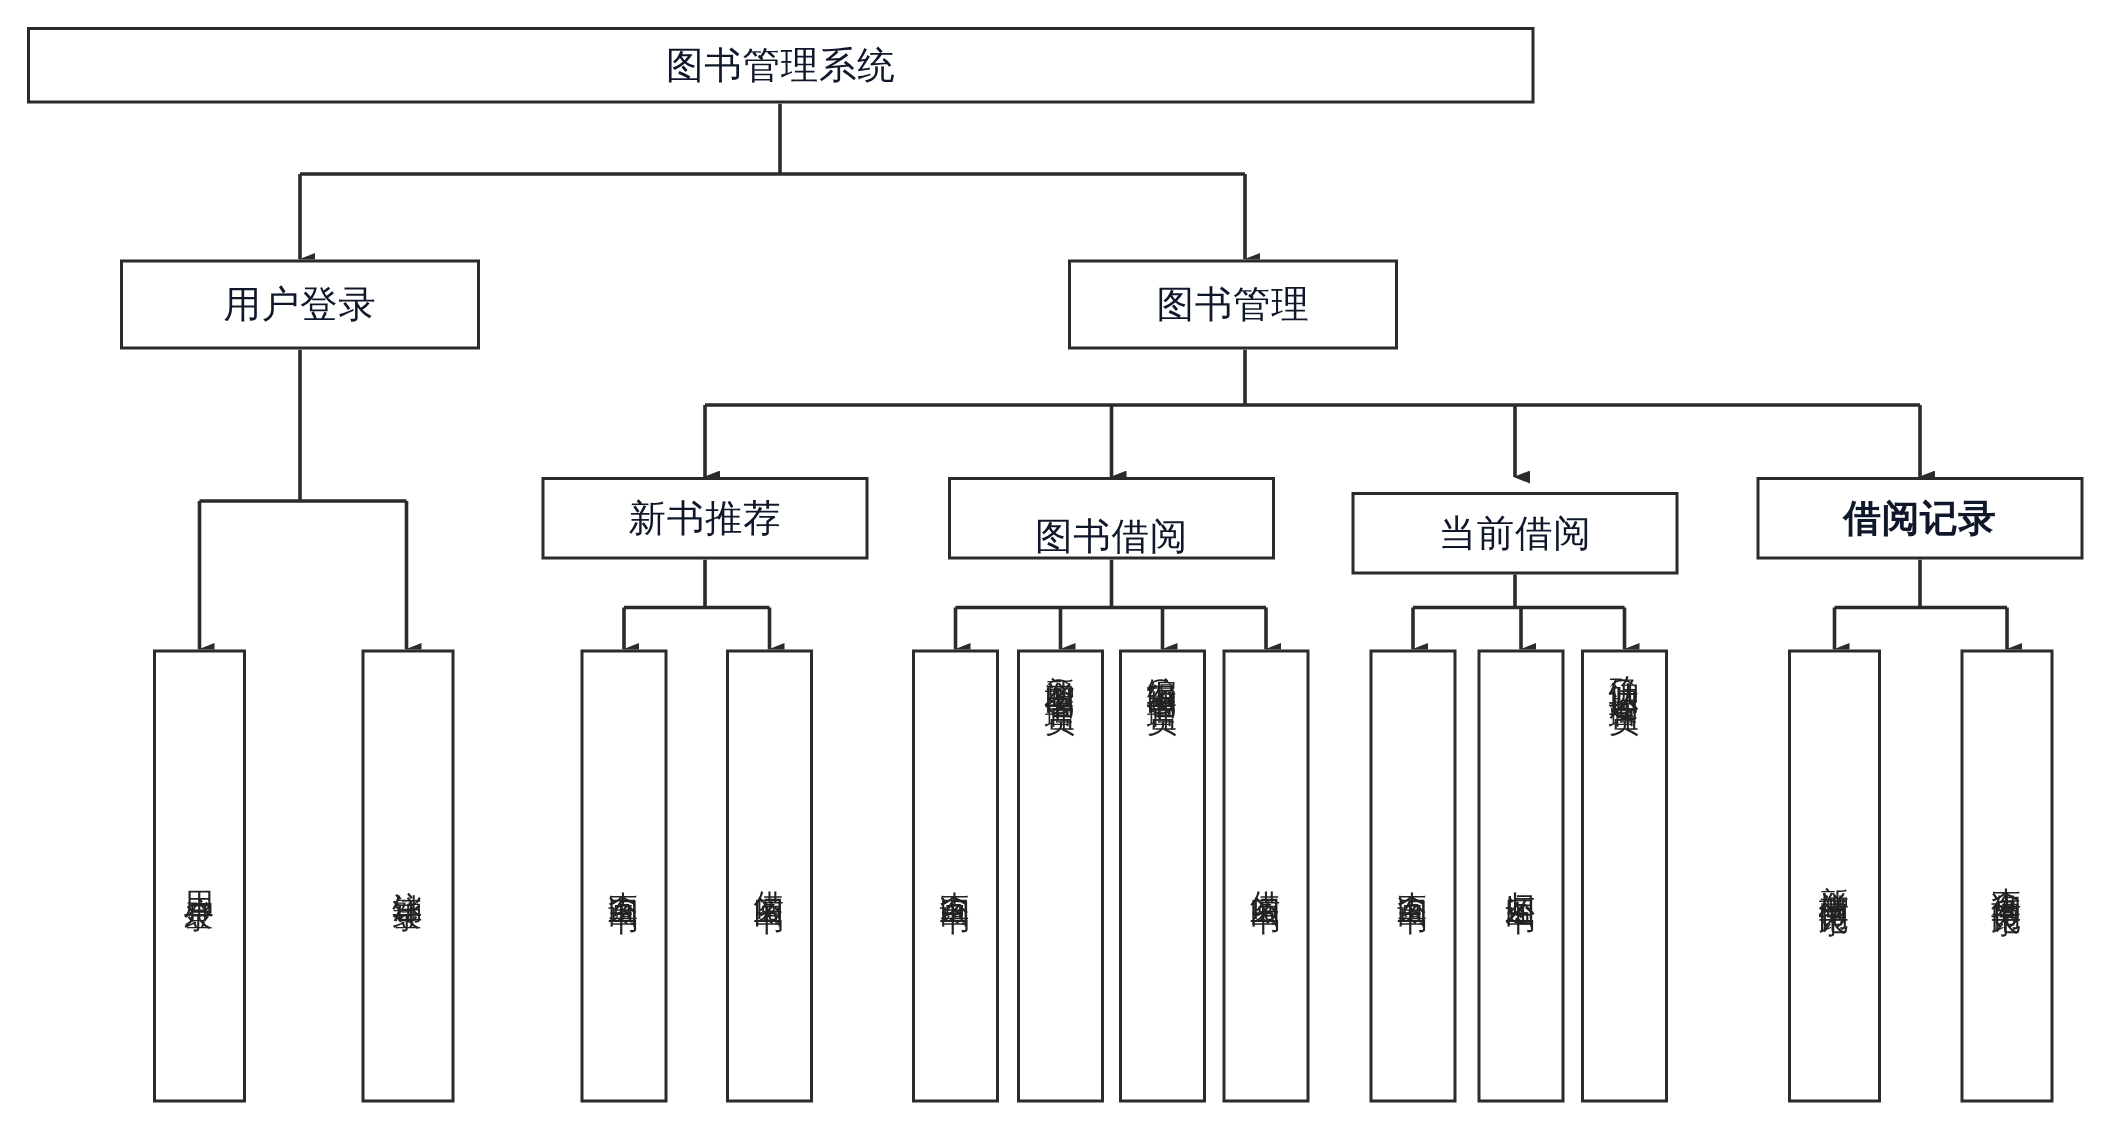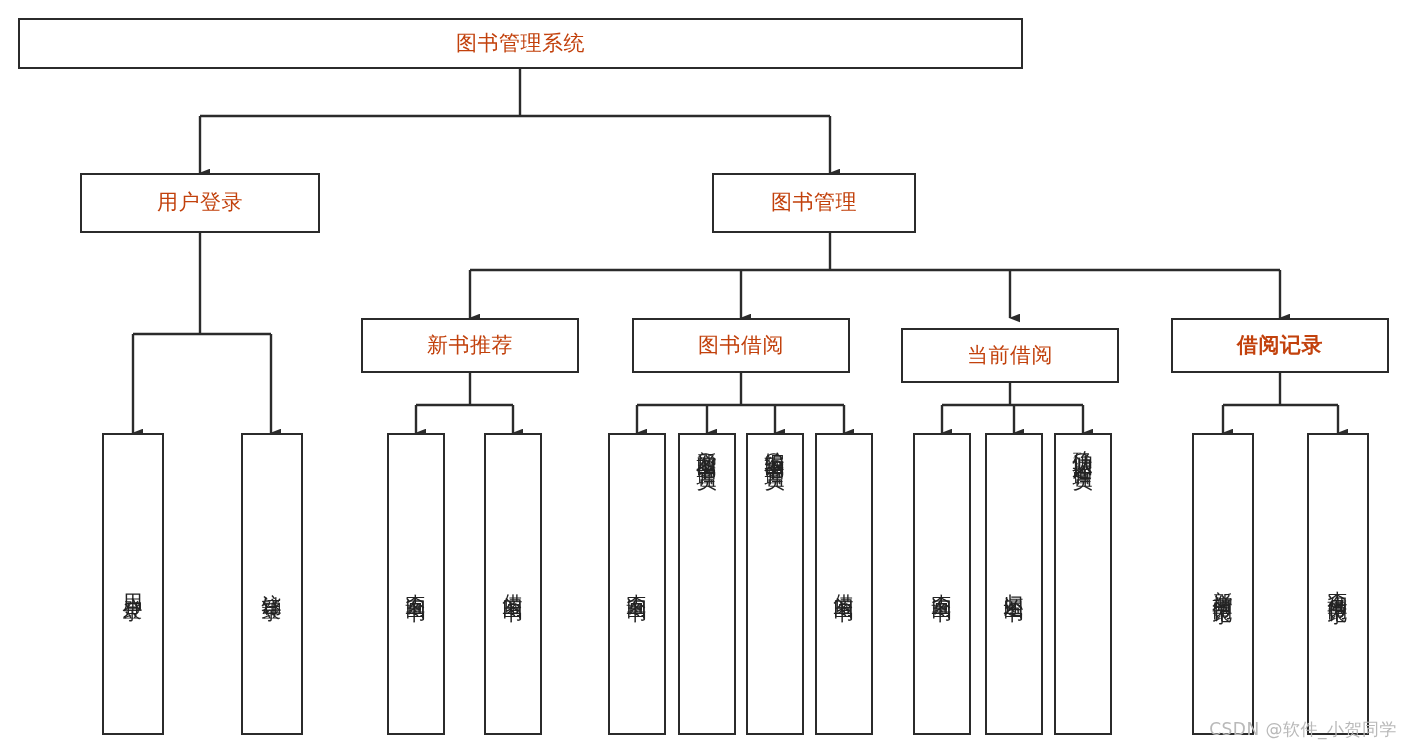--- a/index.html
+++ b/index.html
@@ -25,22 +25,22 @@
   .node-box {
     position: absolute;
     box-sizing: border-box;
     border: 2px solid #2b2b2b;
     background: #ffffff;
     display: flex;
     align-items: center;
     justify-content: center;
   }
   .node-label-h {
-    font-size: 21px;
-    color: #c2410c;
+    font-size: 25px;
+    color: #0f172a;
     line-height: 1.1;
     white-space: nowrap;
     letter-spacing: 0.5px;
   }
   .node-box.leaf {
     align-items: flex-start;
     justify-content: center;
     padding-top: 0;
   }
   .node-label-v {
@@ -126,27 +126,27 @@
       </g>
   </svg>
 
   <div id="node-layer">
       <div class="node-box" style="left: 18px; top: 18px; width: 1005px; height: 51px;">
         <span class="node-label-h">图书管理系统</span>
       </div>
       <div class="node-box" style="left: 80px; top: 173px; width: 240px; height: 60px;">
         <span class="node-label-h">用户登录</span>
       </div>
-      <div class="node-box" style="left: 712px; top: 173px; width: 204px; height: 60px;">
+      <div class="node-box" style="left: 712px; top: 173px; width: 220px; height: 60px;">
         <span class="node-label-h">图书管理</span>
       </div>
       <div class="node-box" style="left: 361px; top: 318px; width: 218px; height: 55px;">
         <span class="node-label-h">新书推荐</span>
       </div>
-      <div class="node-box" style="left: 632px; top: 318px; width: 218px; height: 55px;">
+      <div class="node-box" style="left: 632px; top: 318px; width: 218px; height: 55px; align-items: flex-end;">
         <span class="node-label-h">图书借阅</span>
       </div>
       <div class="node-box" style="left: 901px; top: 318px; width: 218px; height: 55px; margin-top: 10px;">
         <span class="node-label-h">当前借阅</span>
       </div>
       <div class="node-box" style="left: 1171px; top: 318px; width: 218px; height: 55px; font-weight: bold;">
         <span class="node-label-h">借阅记录</span>
       </div>
       <div class="node-box leaf centered" style="left: 102px; top: 433px; width: 62px; height: 302px;">
         <span class="node-label-v">用户登录</span>
@@ -182,14 +182,13 @@
         <span class="node-label-v">确认归还（管理员）</span>
       </div>
       <div class="node-box leaf centered" style="left: 1192px; top: 433px; width: 62px; height: 302px;">
         <span class="node-label-v">新增借阅记录</span>
       </div>
       <div class="node-box leaf centered" style="left: 1307px; top: 433px; width: 62px; height: 302px;">
         <span class="node-label-v">查询借阅记录</span>
       </div>
     </div>
 
-  <div class="watermark">CSDN @软件_小贺同学</div>
 </div>
 
 </body></html>

